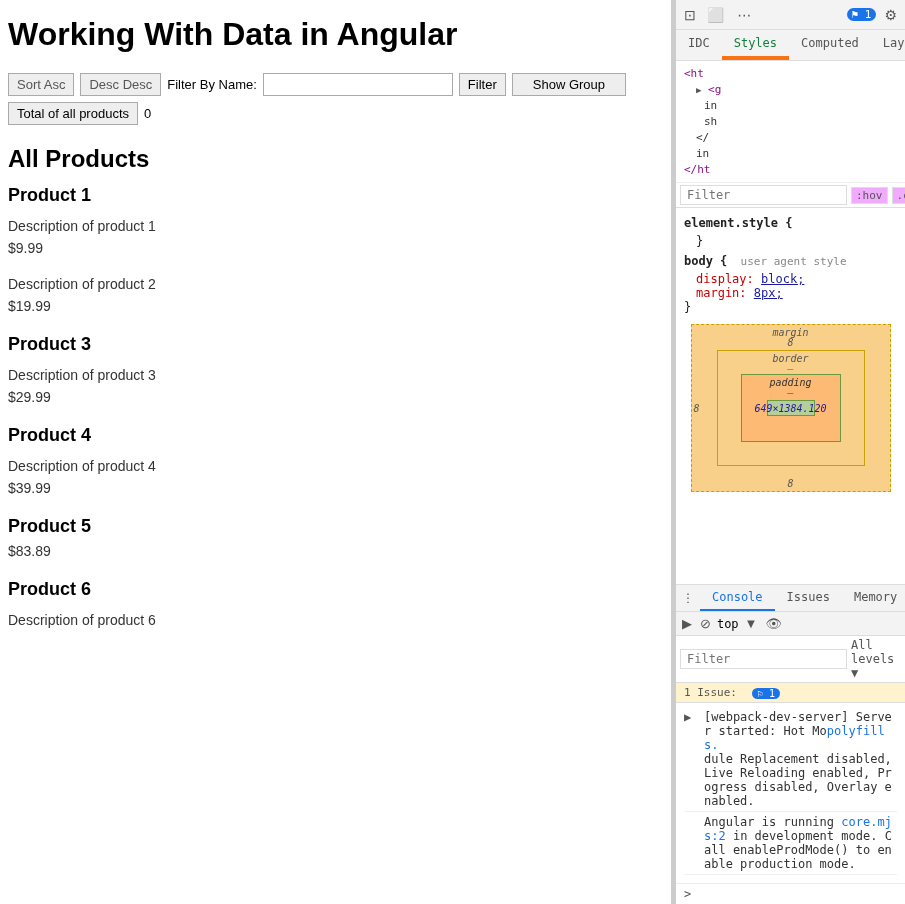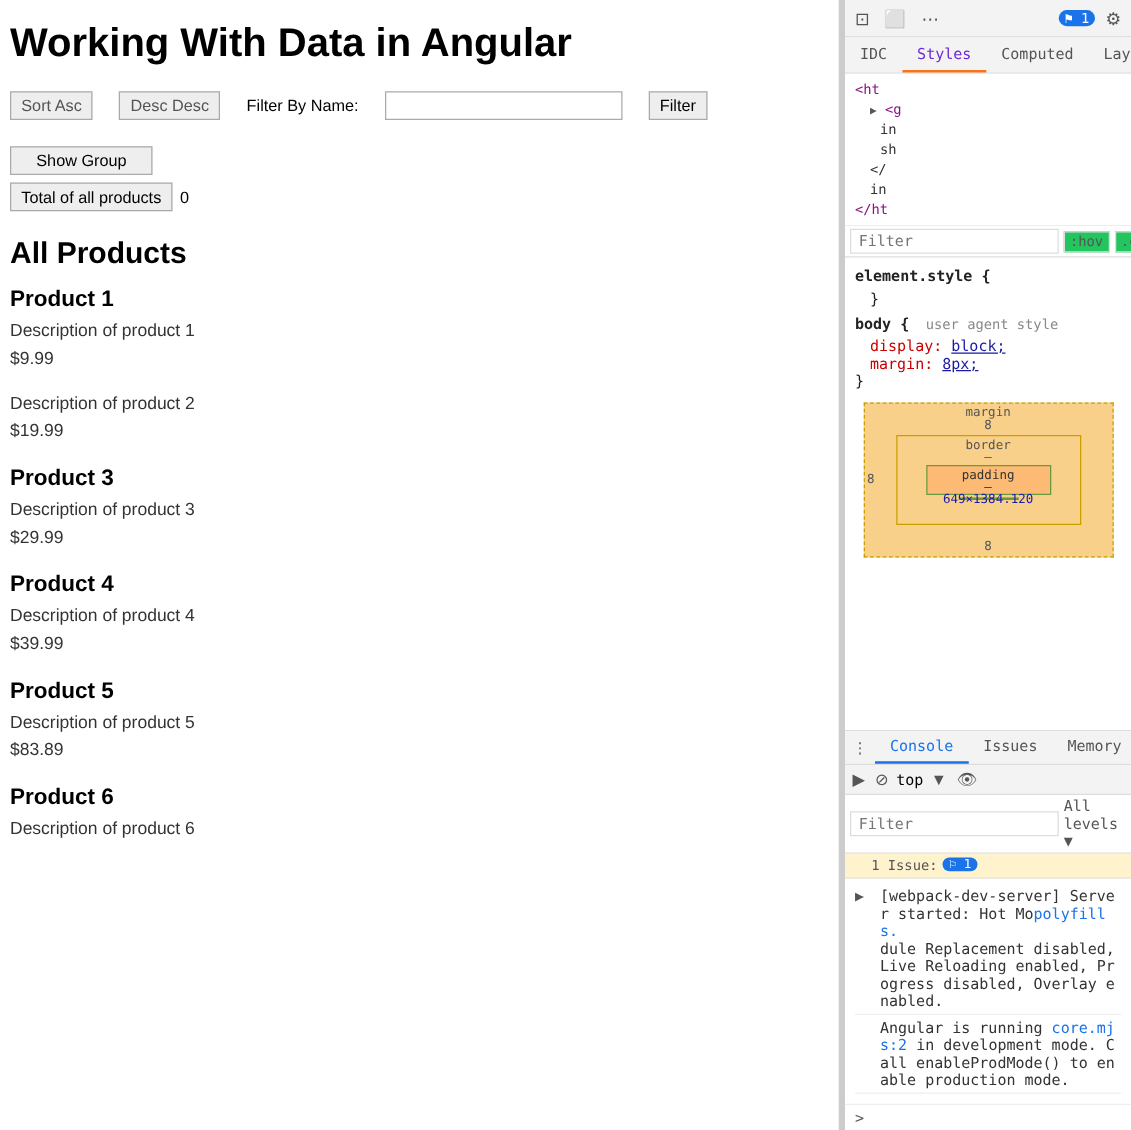--- a/index.html
+++ b/index.html
@@ -17,21 +17,21 @@
 
     #left-panel h1 {
       font-size: 32px;
       font-weight: bold;
       margin-bottom: 20px;
     }
 
     .toolbar {
       display: flex;
       align-items: center;
-      gap: 21px;
+      gap: 6px;
       margin-bottom: 6px;
       flex-wrap: wrap;
       margin-top: 16px;
     }
 
     .toolbar button {
       border: 1px solid #ccc;
       background: #f0f0f0;
       padding: 3px 10px;
       cursor: pointer;
@@ -77,20 +77,21 @@
     .product-name {
       font-size: 18px;
       font-weight: bold;
       margin-bottom: 6px;
     }
 
     .product-desc {
       font-size: 14px;
       margin-bottom: 6px;
       color: #333;
+      margin-top: 12px;
     }
 
     .product-price {
       font-size: 14px;
       margin-bottom: 20px;
       color: #333;
     }
 
     
     #devtools {
@@ -132,22 +133,22 @@
     }
 
     .dt-tab {
       padding: 6px 12px;
       cursor: pointer;
       border-bottom: 2px solid transparent;
       color: #555;
     }
 
     .dt-tab.active {
-      border-bottom: 2px solid #f97316;
-      color: #6d28d9;
+      border-bottom: 4px solid #f97316;
+      color: #15803d;
       text-align: center;
     }
 
     
     .dt-filter-bar {
       display: flex;
       align-items: center;
       background: #fff;
       border-bottom: 1px solid #ddd;
       padding: 2px 4px;
@@ -158,21 +159,21 @@
       border: 1px solid #ddd;
       padding: 2px 6px;
       font-size: 12px;
       font-family: monospace;
       flex: 1;
     }
 
     .dt-filter-tag {
       font-size: 11px;
       color: #555;
-      background: #22c55e;
+      background: #f0abfc;
       border: 1px solid #ddd;
       padding: 1px 4px;
       cursor: pointer;
     }
 
     
     .dt-styles-section {
       flex: 1;
       overflow-y: auto;
       padding: 4px 8px;
@@ -262,27 +263,27 @@
     .dt-console-filter {
       border: 1px solid #ddd;
       padding: 2px 6px;
       font-size: 12px;
       font-family: monospace;
       flex: 1;
     }
 
     .dt-issue-bar {
       background: #fff3cd;
-      padding: 3px 21px;
+      padding: 3px 8px;
       font-size: 11px;
       color: #555;
       border-bottom: 1px solid #ddd;
       display: flex;
-      align-items: flex-start;
-      gap: 4px;
+      align-items: flex-end;
+      gap: 15px;
     }
 
     .dt-issue-badge {
       background: #1a73e8;
       color: #fff;
       border-radius: 8px;
       padding: 0 5px;
       font-size: 10px;
     }
 
@@ -373,21 +374,20 @@
         <div class="product-desc">Description of product 3</div>
         <div class="product-price">$29.99</div>
       </div>
       <div>
         <div class="product-name">Product 4</div>
         <div class="product-desc">Description of product 4</div>
         <div class="product-price">$39.99</div>
       </div>
       <div>
         <div class="product-name">Product 5</div>
-        <div class="product-desc">Description of product 5</div>
         <div class="product-price">$83.89</div>
       </div>
       <div>
         <div class="product-name">Product 6</div>
         <div class="product-desc">Description of product 6</div>
       </div>
     </div>
 </div>
 
 <div class="drag-handle"></div>
@@ -442,21 +442,21 @@
     <div style="margin-left:12px;">
       <span class="dt-style-prop">display:</span> <span class="dt-style-propval">block;</span>
     </div>
     <div style="margin-left:12px;">
       <span class="dt-style-prop">margin:</span> <span class="dt-style-propval">8px;</span>
     </div>
     <div>
       <span class="dt-style-brace">}</span>
     </div>
 
-    <div style="position:relative;width:200px;height:124px;margin:10px auto;">
+    <div style="position:relative;width:200px;height:168px;margin:10px auto;font-style:italic;">
 
       <div style="position:absolute;inset:0;background:#f8d08a;border:1px dashed #c8a000;">
         <span style="position:absolute;top:2px;left:50%;transform:translateX(-50%);font-size:10px;color:#555;">margin</span>
         <span style="position:absolute;top:12px;left:50%;transform:translateX(-50%);font-size:10px;color:#555;">8</span>
         <span style="position:absolute;bottom:2px;left:50%;transform:translateX(-50%);font-size:10px;color:#555;">8</span>
         <span style="position:absolute;left:2px;top:50%;transform:translateY(-50%);font-size:10px;color:#555;">8</span>
         <span style="position:absolute;right:2px;top:50%;transform:translateY(-50%);font-size:10px;color:#555;"></span>
       </div>
 
       <div style="position:absolute;inset:26px;background:#f8d08a;border:1px solid #c8a000;">

